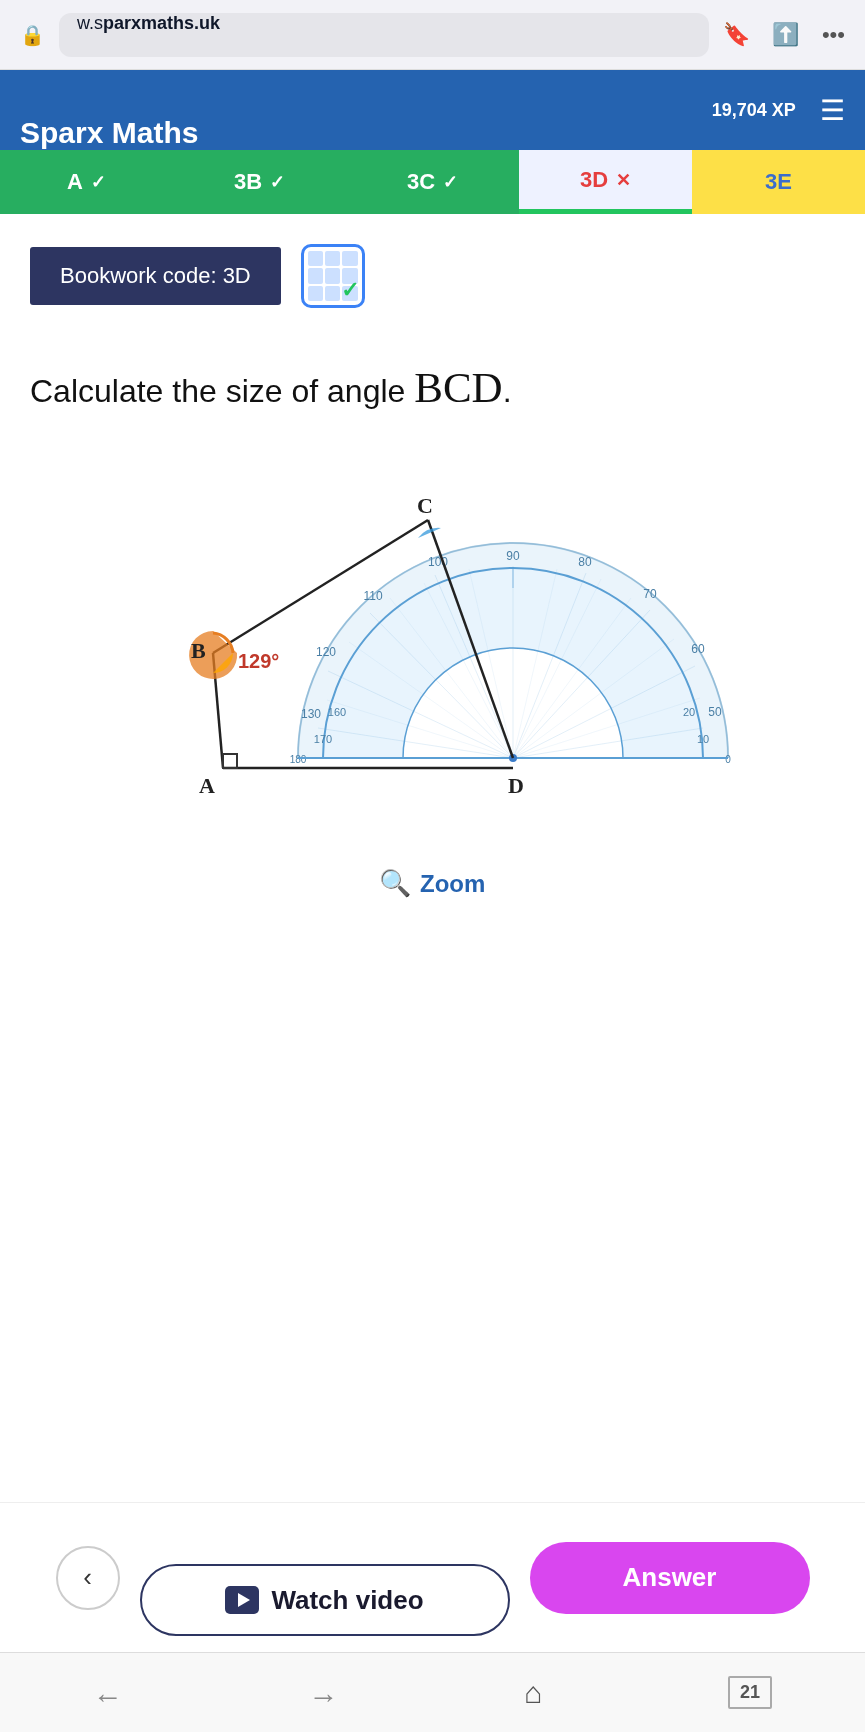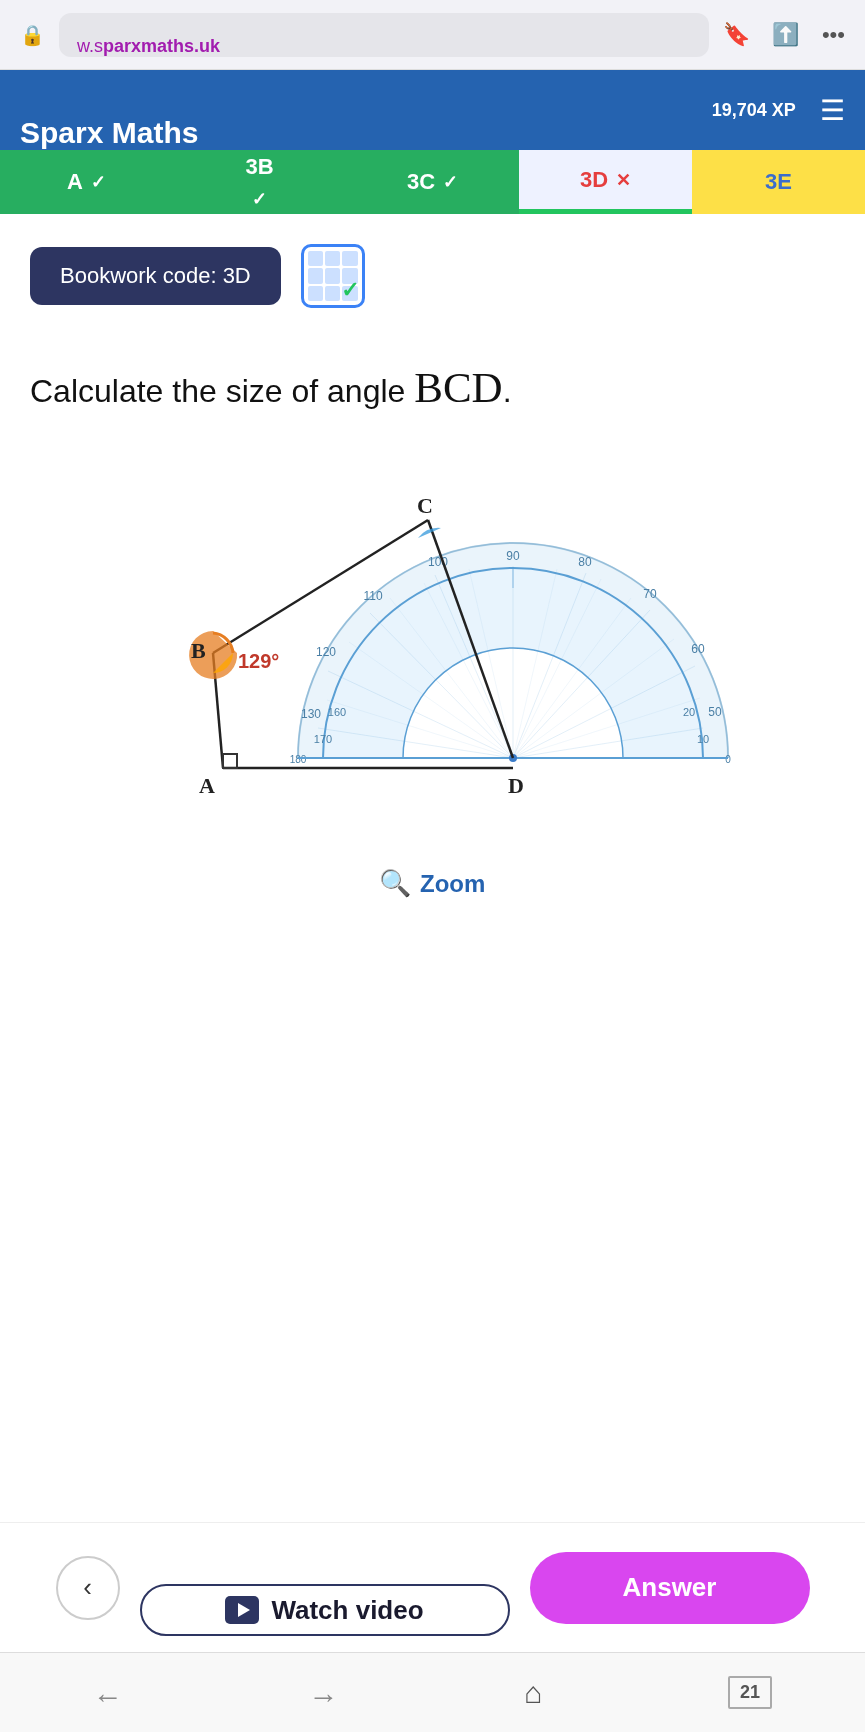--- a/index.html
+++ b/index.html
@@ -22,24 +22,24 @@
       gap: 14px;
       border-bottom: 1px solid #ddd;
     }
     .browser-bar .lock-icon { color: #666; font-size: 20px; }
     .url-bar {
       flex: 1;
       background: #e5e5ea;
       border-radius: 12px;
       height: 44px;
       display: flex;
-      align-items: flex-end;
+      align-items: flex-start;
       padding: 0 18px;
       font-size: 18px;
-      color: #a21caf;
+      color: #0f172a;
     }
     .url-highlight { font-weight: 700; }
     .browser-icons { display: flex; gap: 22px; align-items: center; }
     .browser-icons span { font-size: 22px; color: #555; }
 
     
     .app-header {
       background: #2563b0;
       height: 80px;
       display: flex;
@@ -70,21 +70,21 @@
       display: flex;
       align-items: center;
       justify-content: center;
       gap: 8px;
       flex: 1;
       font-size: 22px;
       font-weight: 700;
       cursor: pointer;
     }
     .tab-a { background: #27ae60; color: #fff; }
-    .tab-b { background: #27ae60; color: #fff; flex-direction: column; }
+    .tab-b { background: #27ae60; color: #fff; }
     .tab-c { background: #27ae60; color: #fff; }
     .tab-d { background: #eef2ff; color: #e53e3e; border-bottom: 5px solid #22c55e; }
     .tab-e { background: #fde047; color: #3b6dcc; justify-content: center; }
     .tab-check { font-size: 18px; }
     .tab-x { color: #e53e3e; font-size: 18px; }
 
     
     .main-content {
       padding: 30px 30px 20px 30px;
     }
@@ -92,21 +92,21 @@
     
     .bookwork-row {
       display: flex;
       align-items: center;
       gap: 20px;
       margin-bottom: 50px;
     }
     .bookwork-code-box {
       background: #2d3561;
       color: #fff;
-      border-radius: 12px;
+      border-radius: 3px;
       padding: 16px 30px;
       font-size: 22px;
       font-weight: 500;
     }
     .check-icon-box {
       width: 64px;
       height: 64px;
       border: 3px solid #3b82f6;
       border-radius: 10px;
       display: flex;
@@ -188,21 +188,21 @@
       align-items: center;
       justify-content: center;
       font-size: 26px;
       color: #333;
       cursor: pointer;
       background: #fff;
     }
     .watch-video-btn {
       flex: 1;
       max-width: 370px;
-      height: 52px;
+      height: 72px;
       border: 2.5px solid #2d3561;
       border-radius: 40px;
       background: #fff;
       display: flex;
       align-items: center;
       justify-content: center;
       gap: 12px;
       font-size: 26px;
       font-weight: 700;
       color: #1a1a2e;

